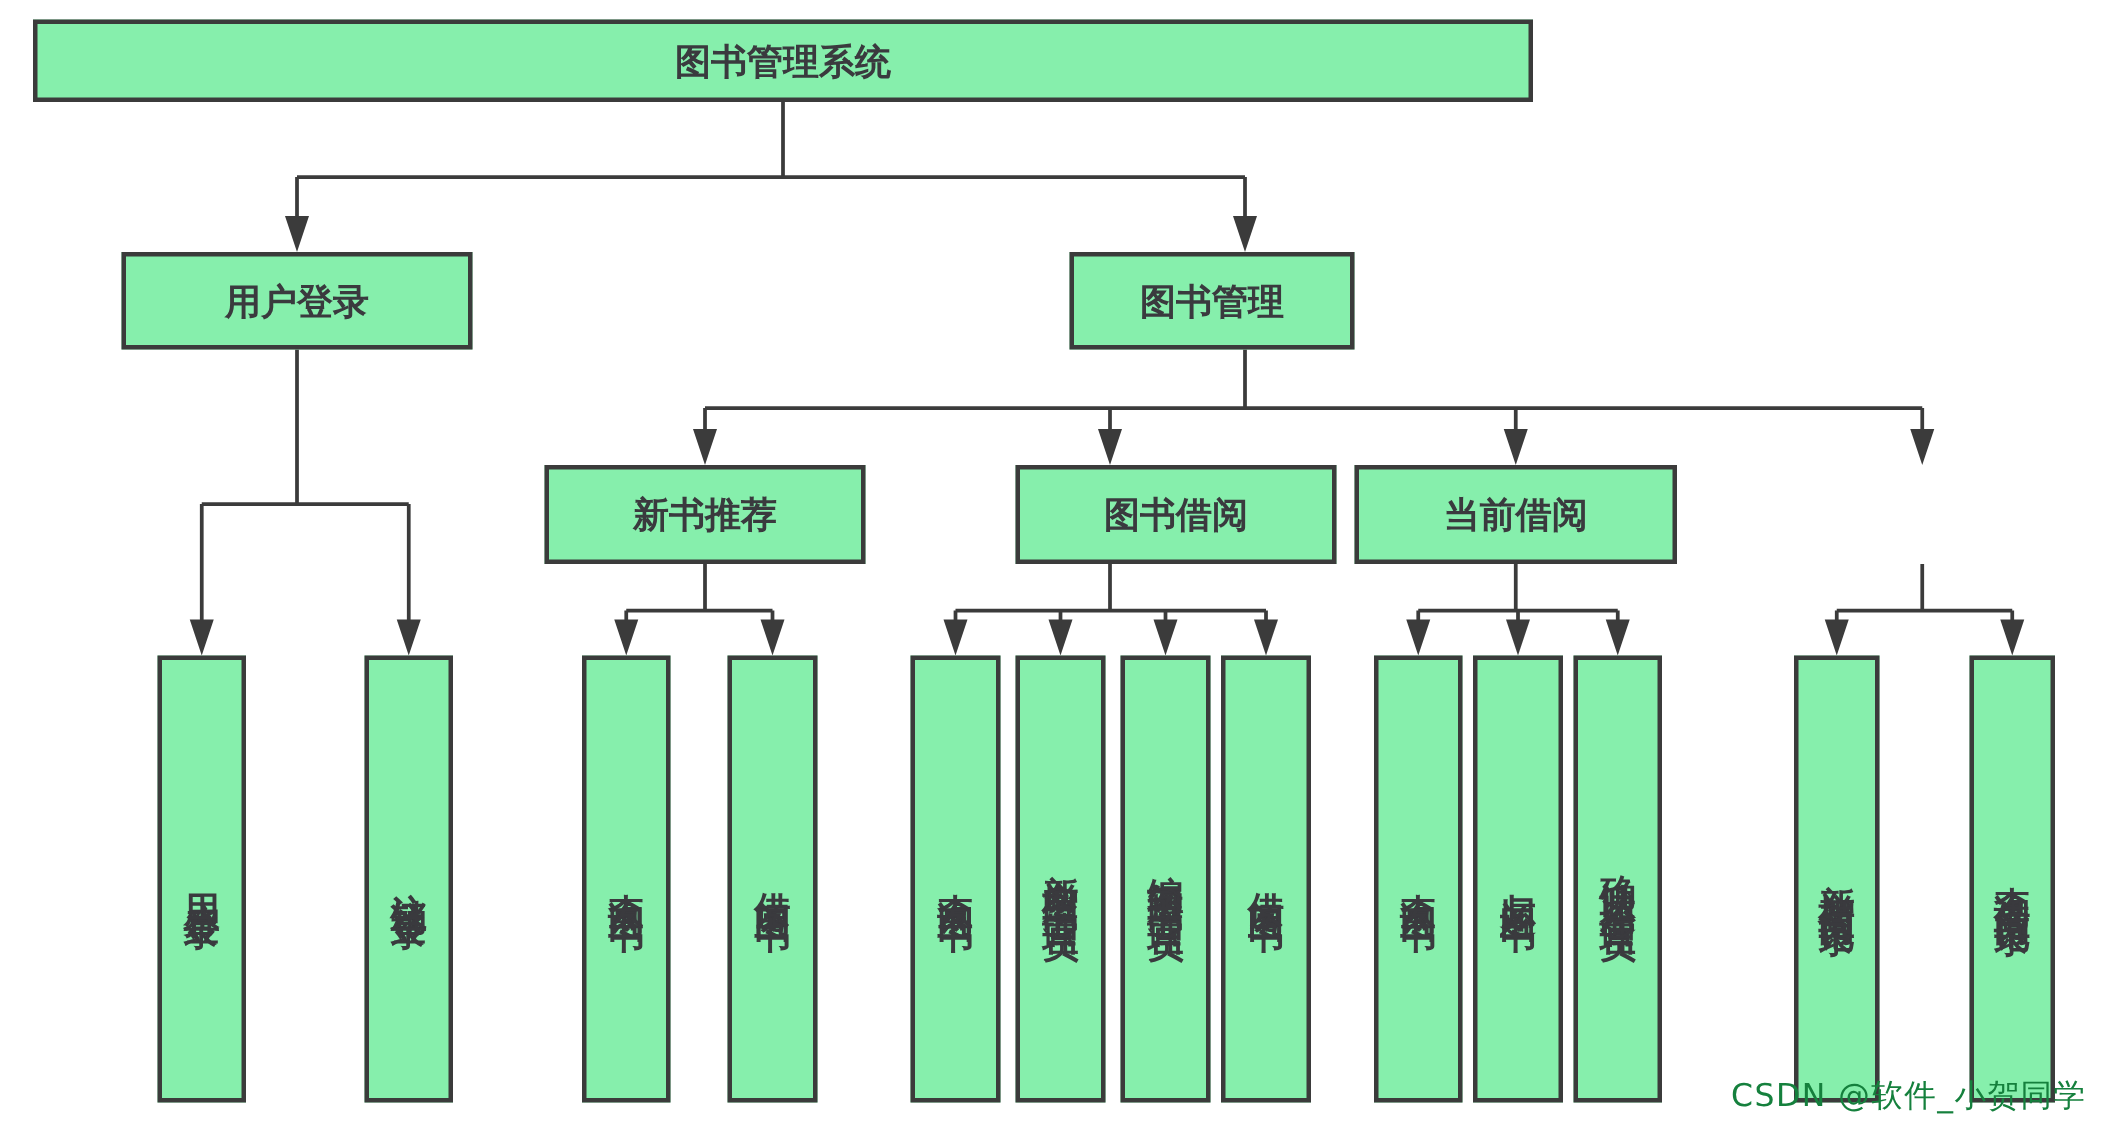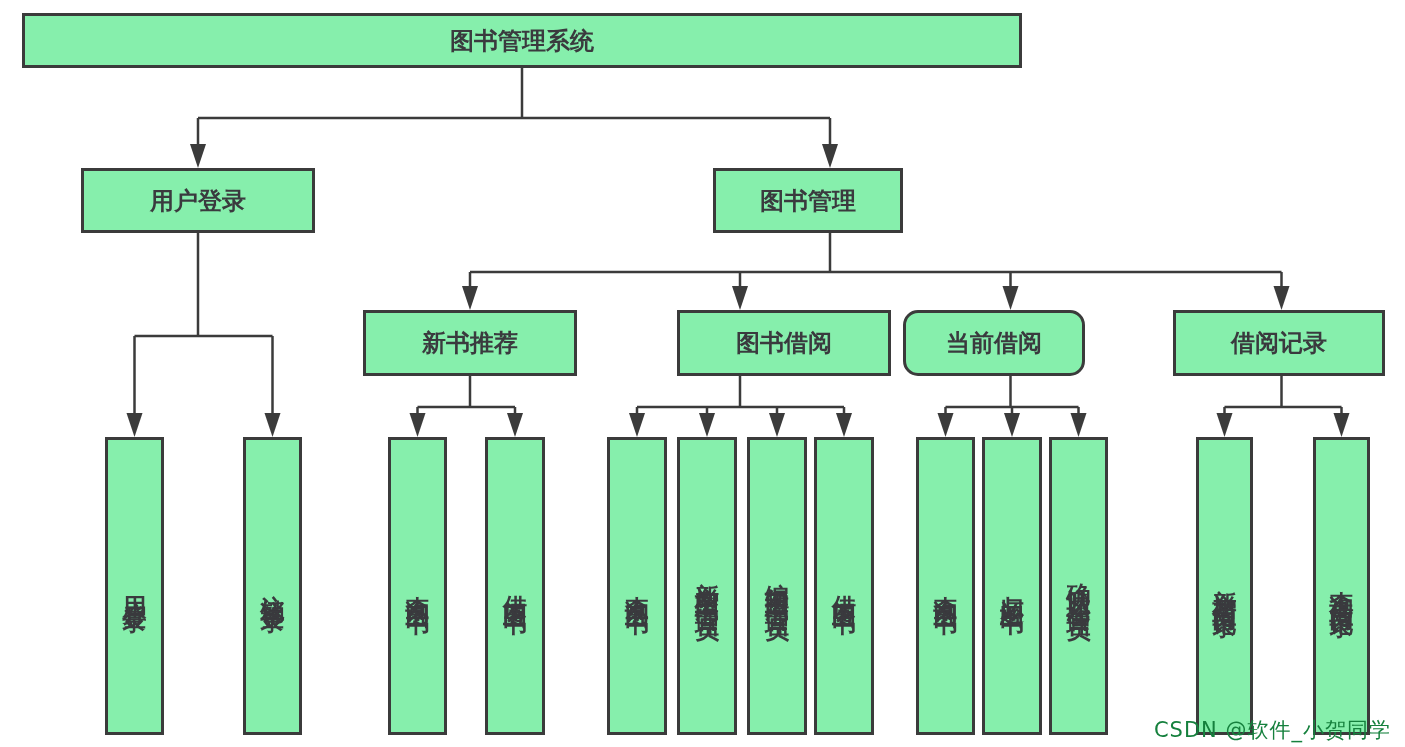--- a/index.html
+++ b/index.html
@@ -134,22 +134,21 @@
     </g>
   </svg>
 
   <div class="box" style="left:22px; top:13px; width:1000px; height:55px;">图书管理系统</div>
 
   <div class="box" style="left:81px; top:168px; width:234px; height:65px;">用户登录</div>
   <div class="box" style="left:713px; top:168px; width:190px; height:65px;">图书管理</div>
 
   <div class="box" style="left:363px; top:310px; width:214px; height:66px;">新书推荐</div>
   <div class="box" style="left:633px; top:310px; width:214px; height:66px;margin-left:44px;">图书借阅</div>
-  <div class="box" style="left:903px; top:310px; width:182px; height:66px;border-radius:15px;">当前借阅</div>
-  <div class="box" style="left:1173px; top:310px; width:212px; height:66px;">借阅记录</div>
+  <div class="box" style="left:903px; top:310px; width:215px; height:66px;">当前借阅</div>
 
   <div class="box v" style="left:105px; top:437px; width:59px; height:298px;">用户登录</div>
   <div class="box v" style="left:243px; top:437px; width:59px; height:298px;">注销登录</div>
 
   <div class="box v" style="left:388px; top:437px; width:59px; height:298px;">查询图书</div>
   <div class="box v" style="left:485px; top:437px; width:60px; height:298px;">借阅图书</div>
 
   <div class="box v" style="left:607px; top:437px; width:60px; height:298px;">查询图书</div>
   <div class="box v" style="left:677px; top:437px; width:60px; height:298px;">新增图书（管理员）</div>
   <div class="box v" style="left:747px; top:437px; width:60px; height:298px;">编辑图书（管理员）</div>

